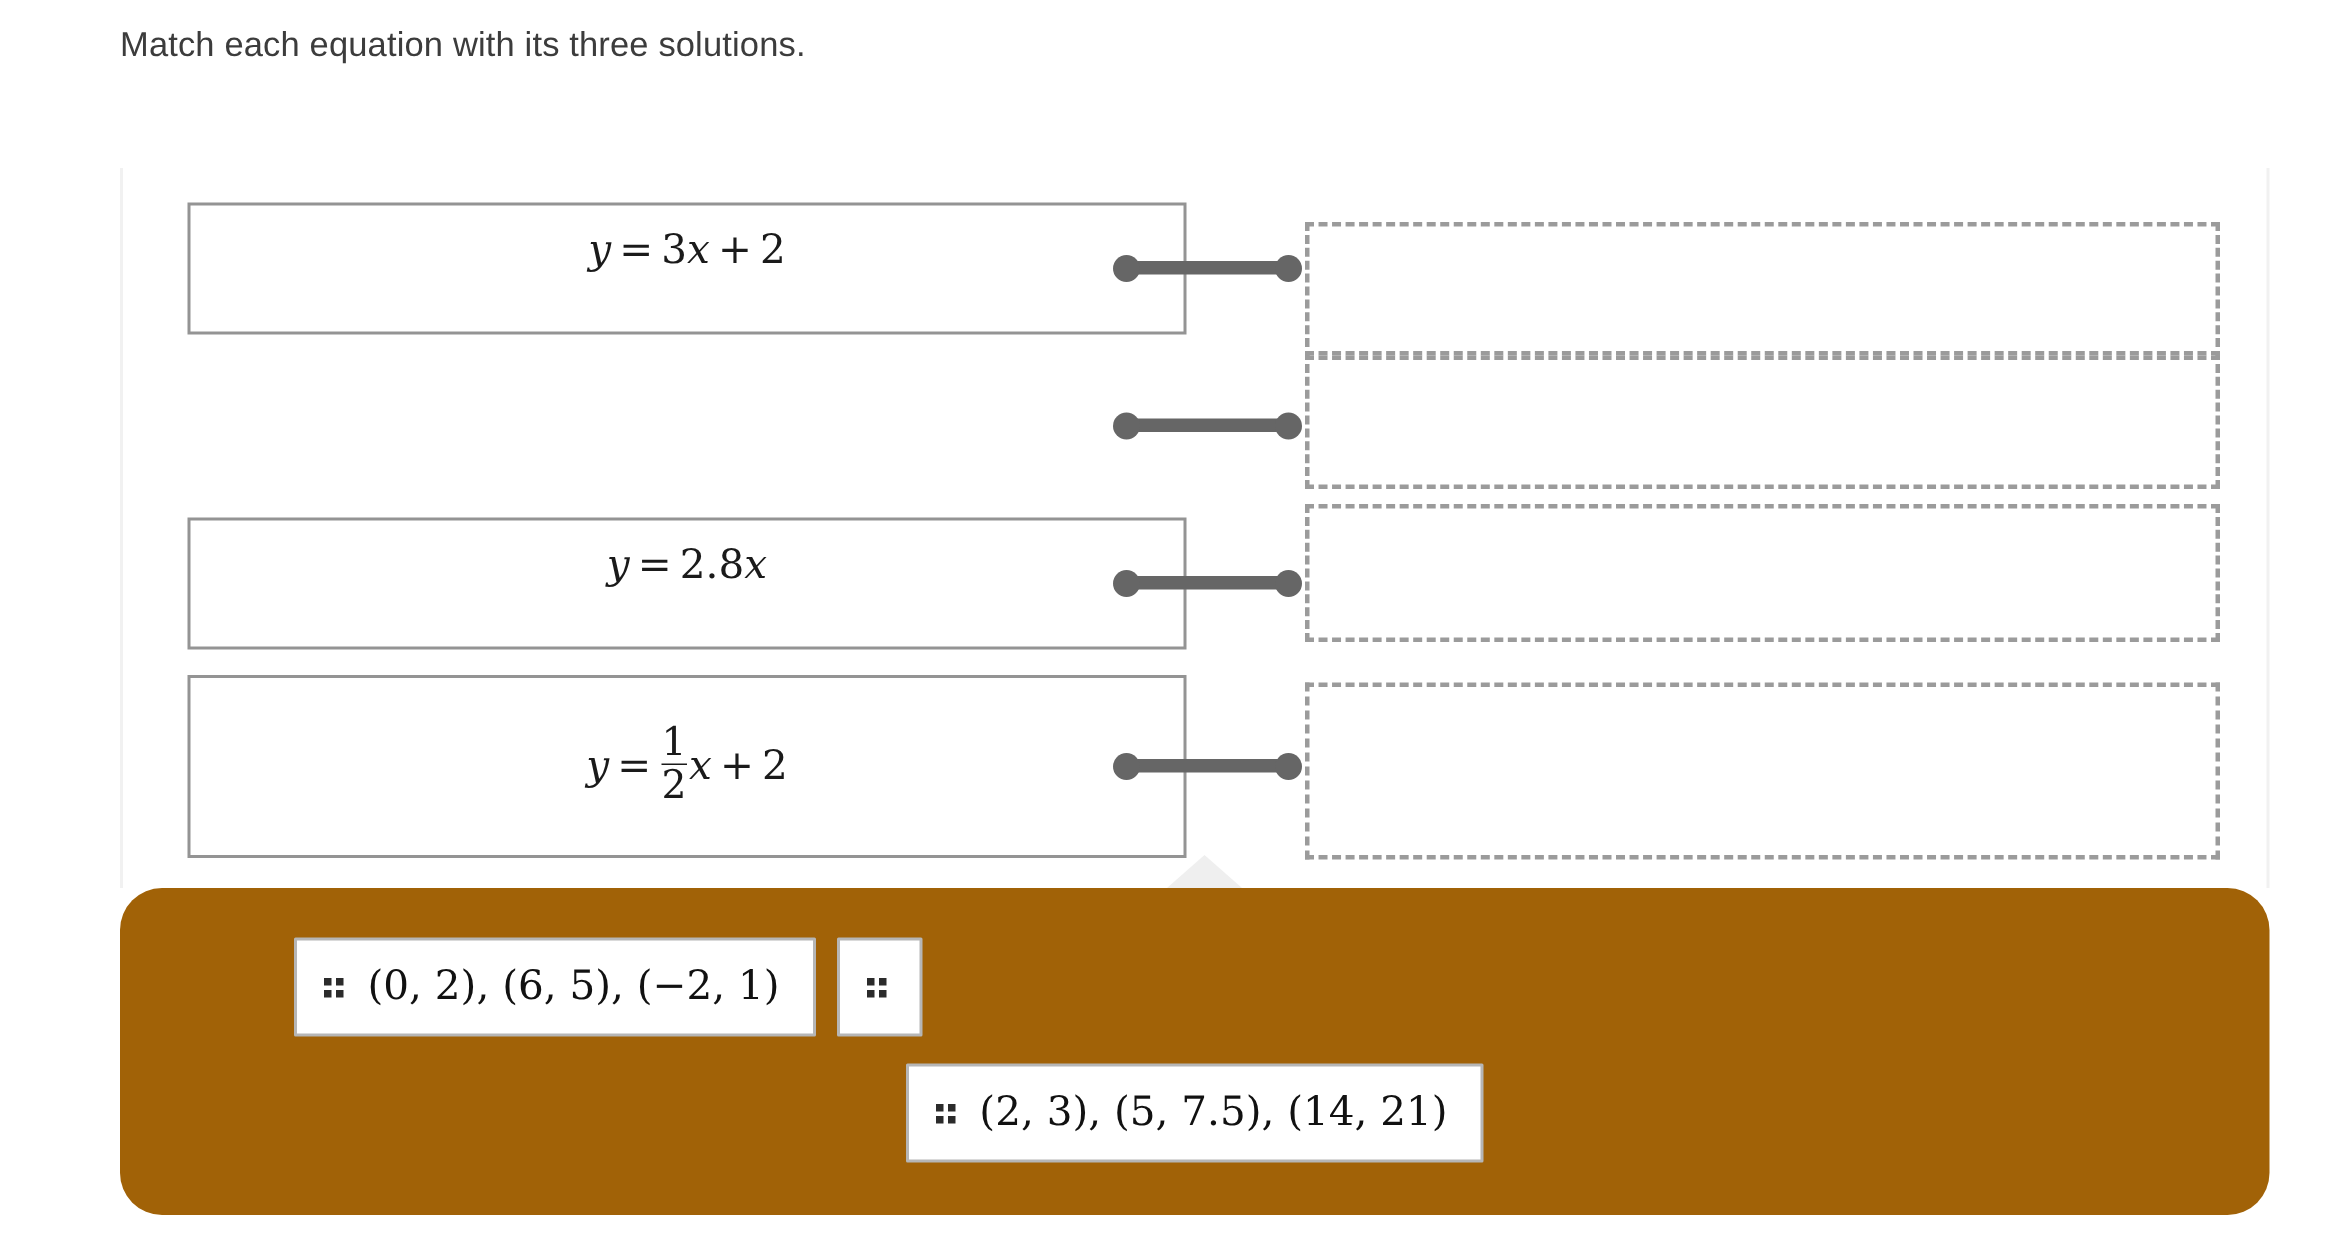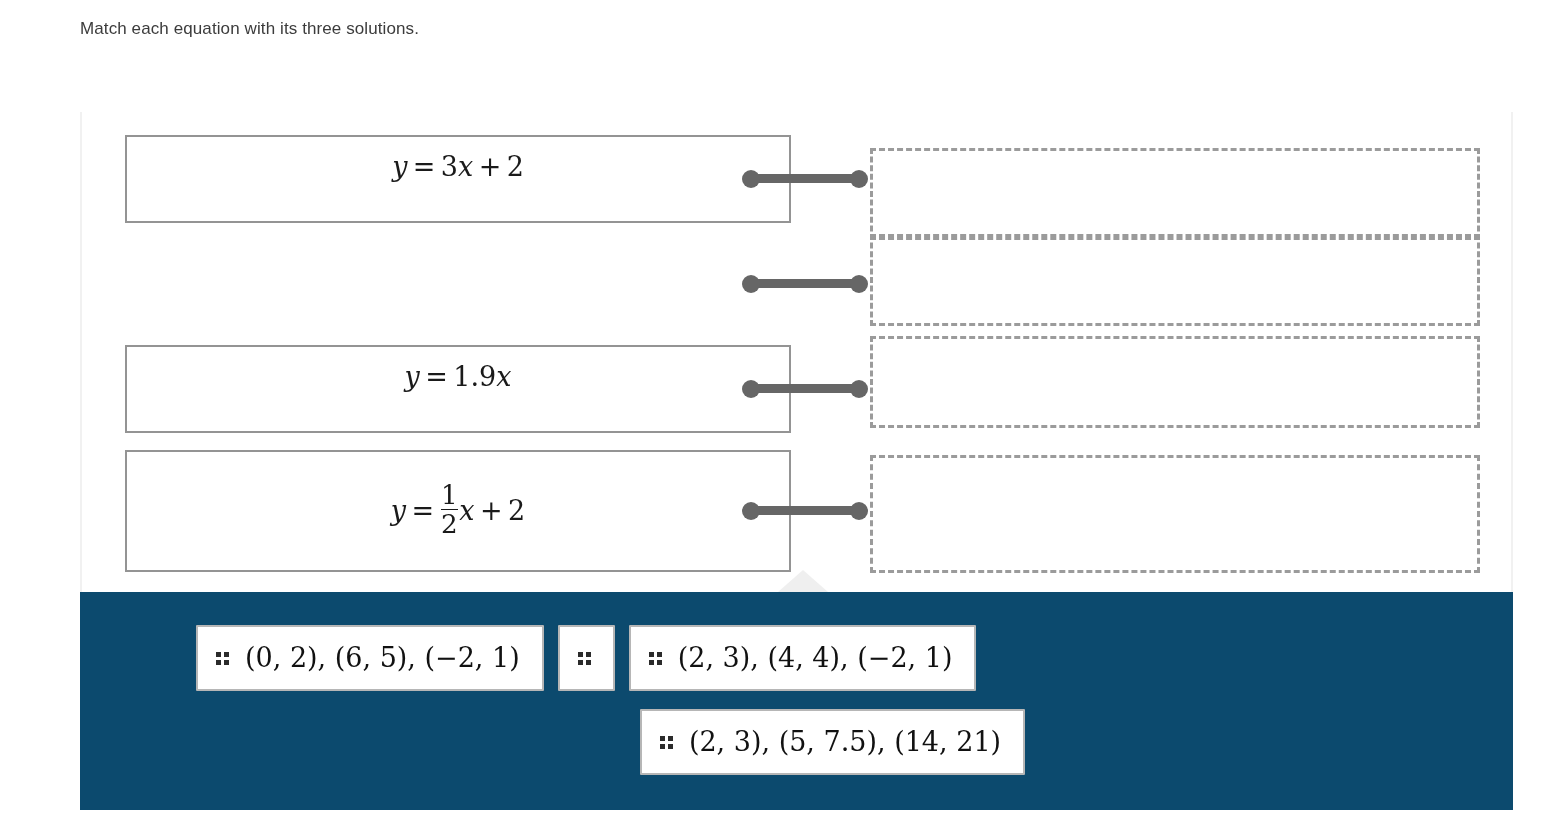--- a/index.html
+++ b/index.html
@@ -15,21 +15,21 @@
     overflow: hidden;
     font-family: "Liberation Sans", sans-serif;
     color: #3b3b3b;
   }
 
   
   .prompt {
     position: absolute;
     left: 80px;
     top: 17px;
-    font-size: 17px;
+    font-size: 23px;
     line-height: 24px;
     color: #3c3c3c;
     letter-spacing: 0.1px;
     white-space: nowrap;
   }
 
   
   .panel {
     position: absolute;
     left: 80px;
@@ -121,40 +121,41 @@
     background: transparent;
   }
 
   
   .tray {
     position: absolute;
     left: 80px;
     top: 592px;
     width: 1433px;
     height: 218px;
-    background: #0c4a6e;
+    background: #a16207;
+    border-radius: 28px;
   }
   .tray-notch {
     position: absolute;
     left: 698px;
     top: -22px;
     width: 0;
     height: 0;
     border-left: 25px solid transparent;
     border-right: 25px solid transparent;
     border-bottom: 22px solid #efefef;
   }
   .tray-row {
     display: flex;
     justify-content: center;
     align-items: flex-start;
     gap: 14px;
   }
   .tray-row.r1 { position: absolute; top: 33px; left: 116px; }
-  .tray-row.r2 { position: absolute; top: 117px; left: 116px; padding-left: 36px; }
+  .tray-row.r2 { position: absolute; top: 117px; left: 116px; }
 
   .tile {
     position: relative;
     box-sizing: border-box;
     border: 2px solid #b6b6b6;
     background: #ffffff;
     height: 66px;
     padding: 0 22px 0 18px;
     display: flex;
     align-items: center;
@@ -204,21 +205,21 @@
   </div>
 
   <div class="row" style="top:128px;height:88px;">
     <div class="connector" style="left:665px;top:39px;width:116px;"></div>
     <div class="dropzone" style="top:-6px;height:92px;"></div>
   </div>
 
   <div class="row" style="top:233px;height:88px;">
     <div class="eq-card" style="top:0;height:88px;">
       <div class="eq-text math">
-        <span class="mi">y</span><span class="mo">=</span><span class="mn">1.9</span><span class="mi">x</span>
+        <span class="mi">y</span><span class="mo">=</span><span class="mn">2.8</span><span class="mi">x</span>
       </div>
     </div>
     <div class="connector" style="left:665px;top:39px;width:116px;"></div>
     <div class="dropzone" style="top:-9px;height:92px;"></div>
   </div>
 
   <div class="row" style="top:338px;height:122px;">
     <div class="eq-card" style="top:0;height:122px;">
       <div class="eq-text math" style="top:30px;">
         <span class="mi">y</span><span class="mo">=</span><span class="frac"><span class="num mn">1</span><span class="den mn">2</span></span><span class="mi">x</span><span class="mo">+</span><span class="mn">2</span>
@@ -244,29 +245,20 @@
       <span class="tile-text">(0, 2), (6, 5), (−2, 1)</span>
     </div>
     <div class="tile">
       <span class="grip">
           <i></i>
           <i></i>
           <i></i>
           <i></i>
         </span>
     </div>
-    <div class="tile">
-      <span class="grip">
-          <i></i>
-          <i></i>
-          <i></i>
-          <i></i>
-        </span>
-      <span class="tile-text">(2, 3), (4, 4), (−2, 1)</span>
-    </div>
   </div>
 
   <div class="tray-row r2" style="left:0;width:100%;justify-content:center;">
     <div class="tile">
       <span class="grip">
           <i></i>
           <i></i>
           <i></i>
           <i></i>
         </span>

